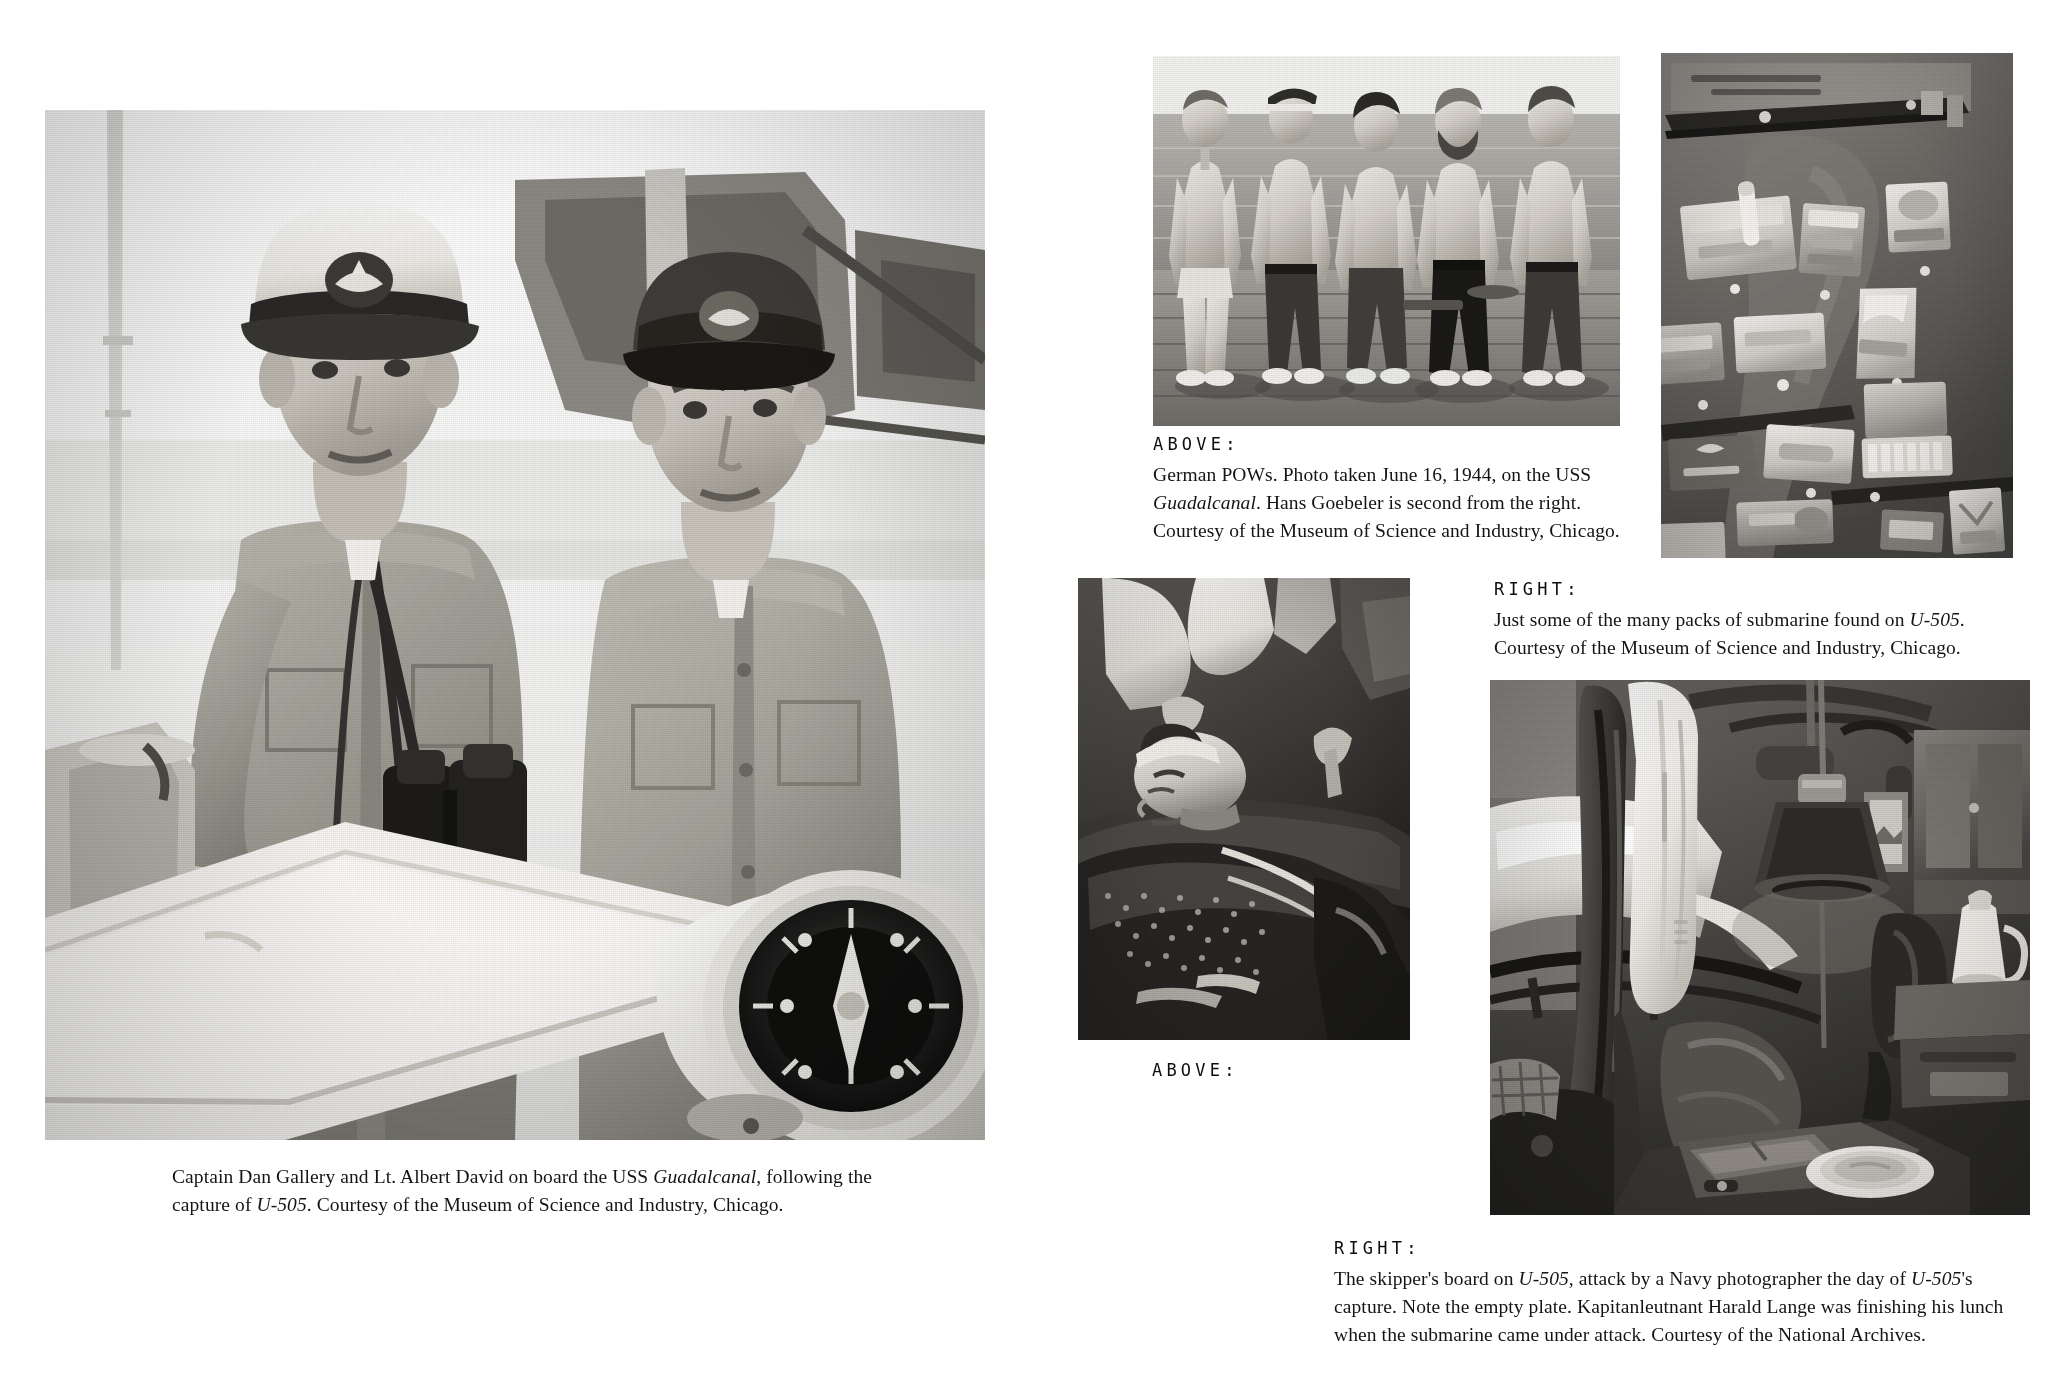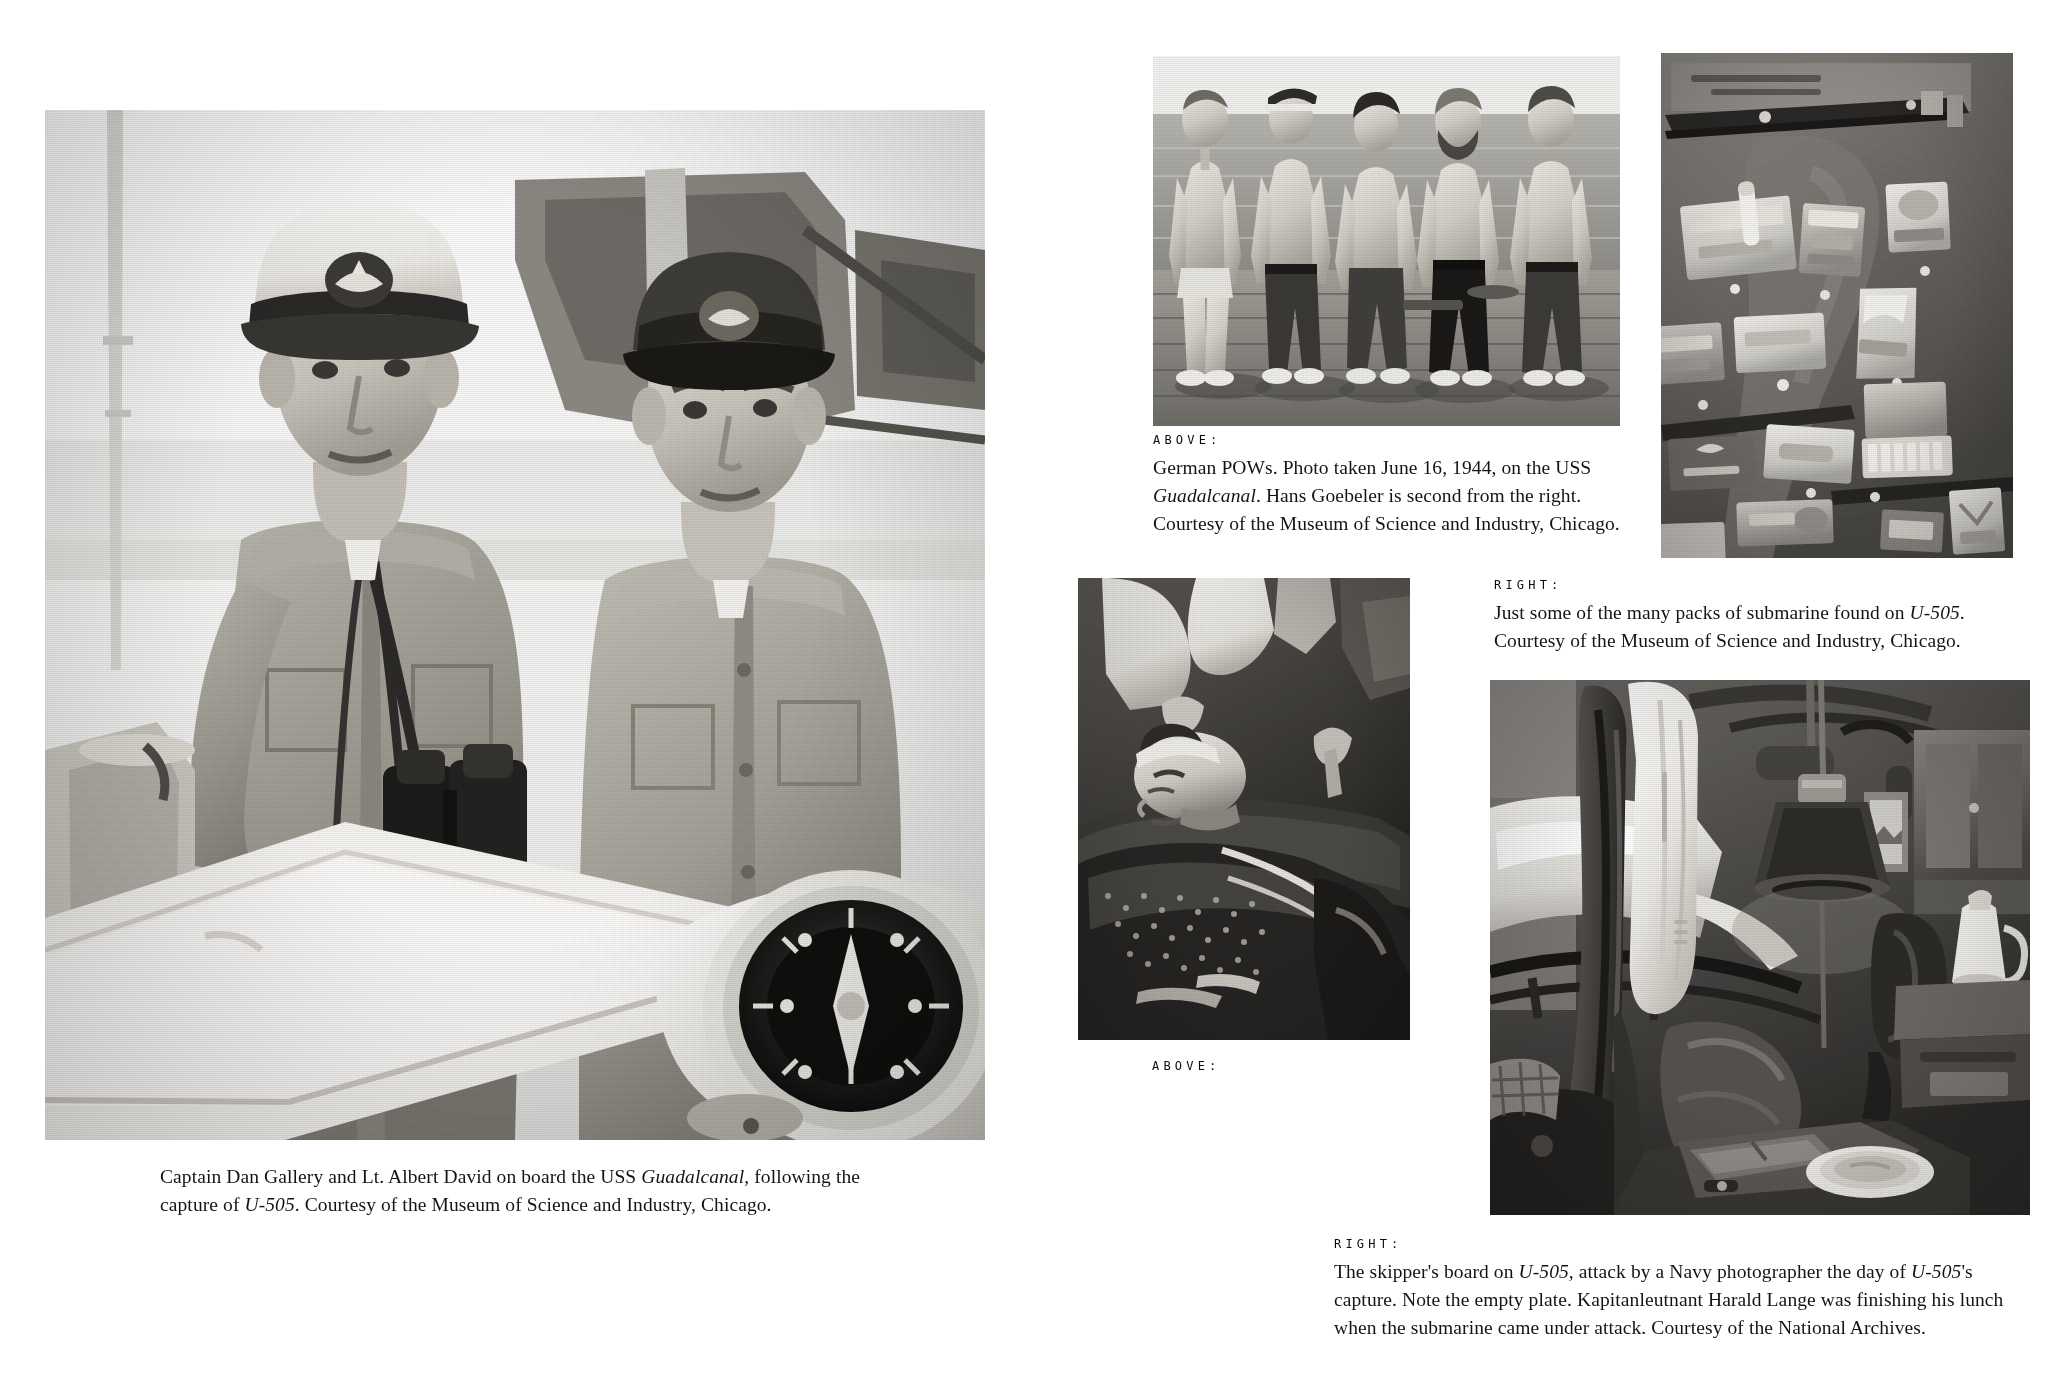--- a/index.html
+++ b/index.html
@@ -46,21 +46,21 @@
   .cap {
     position: absolute;
     font-size: 19.5px;
     line-height: 1.43;
     color: #141414;
     letter-spacing: .1px;
   }
   .cap .lead {
     display: block;
     font-family: "DejaVu Sans Mono", "Liberation Mono", monospace;
-    font-size: 12px;
+    font-size: 17px;
     letter-spacing: 4.2px;
     font-weight: 500;
     color: #0d0d0d;
     margin-bottom: 5px;
   }
   .cap i, .cap .it { font-style: italic; }
   .cap .src { }
   .just { text-align: justify; }
   .just p { margin: 0; }
 </style>
@@ -257,21 +257,21 @@
         <circle cx="806" cy="896" r="14" fill="#cfccc4"></circle>
 
         <ellipse cx="700" cy="1008" rx="58" ry="24" fill="#b9b6ae"></ellipse>
         <circle cx="706" cy="1016" r="8" fill="#5d5b55"></circle>
       </g>
     </svg>
     <div class="grain"></div>
     <div class="vign"></div>
   </div>
 
-  <div class="cap" style="left:160px; top:1163px; width:722px;">
+  <div class="cap" style="left:172px; top:1163px; width:722px;">
     <span>Captain Dan Gallery and Lt. Albert David on board the USS </span><i>Guadalcanal</i><span>, following the capture of </span><i>U-505</i><span>. </span><span class="src">Courtesy of the Museum of Science and Industry, Chicago.</span>
   </div>
 
   <div class="photo" style="left:1153px; top:56px; width:467px; height:370px; background:#cfcfcb;">
     <svg viewBox="0 0 467 370" preserveAspectRatio="none">
       <defs>
         <linearGradient id="skyP" x1="0" y1="0" x2="0" y2="1">
           <stop offset="0%" stop-color="#f4f4f2"></stop>
           <stop offset="100%" stop-color="#dedcd8"></stop>
         </linearGradient>

